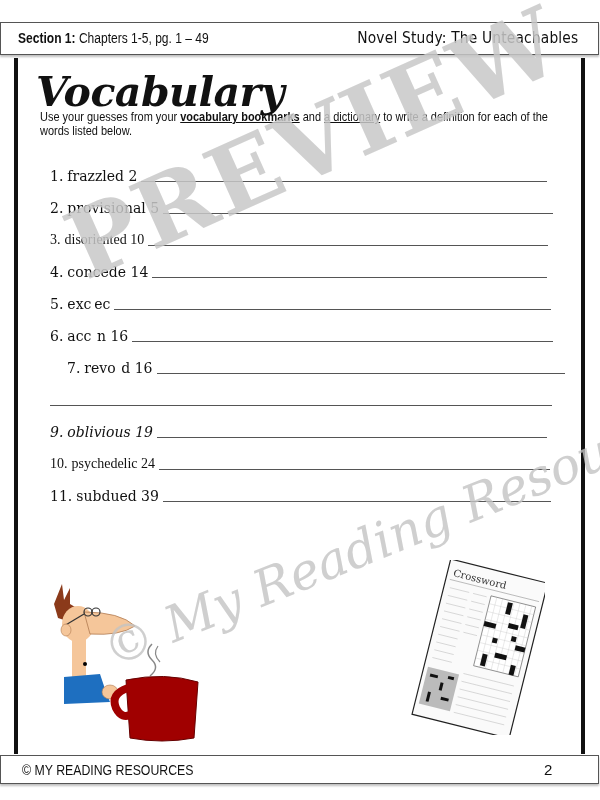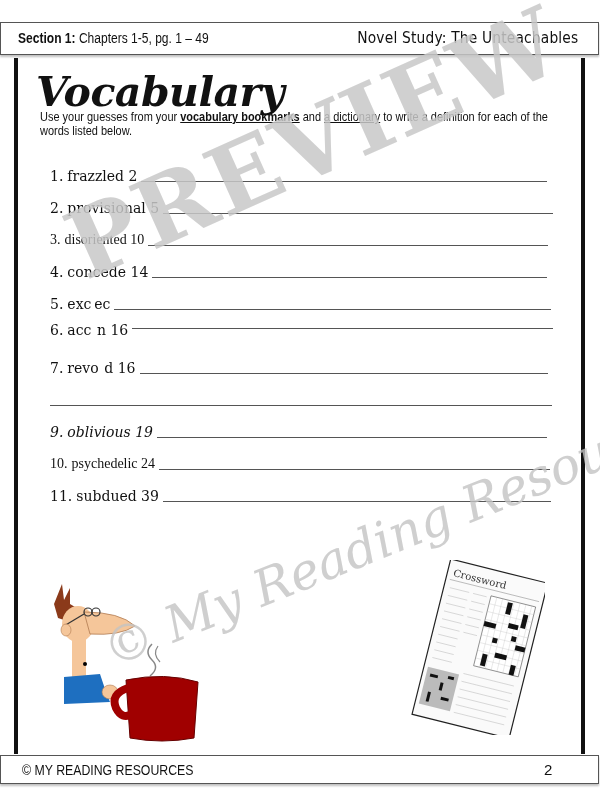--- a/index.html
+++ b/index.html
@@ -113,25 +113,25 @@
       <span class="line"></span>
     </div>
     <div class="vocab-row" style="width: 497px; text-align: right;">
       <span class="label"><span class="num">4.</span><span>concede</span> <span>14</span></span>
       <span class="line"></span>
     </div>
     <div class="vocab-row" style="width: 501px;">
       <span class="label"><span class="num">5.</span><span>exc ec</span> <span></span></span>
       <span class="line"></span>
     </div>
-    <div class="vocab-row" style="width: 503px; align-items: center;">
+    <div class="vocab-row" style="width: 503px;">
       <span class="label"><span class="num">6.</span><span>acc  n</span> <span>16</span></span>
       <span class="line"></span>
     </div>
-    <div class="vocab-row" style="width: 498px;">
+    <div class="vocab-row" style="width: 498px; margin-left: 17px;">
       <span class="label"><span class="num">7.</span><span>revo  d</span> <span>16</span></span>
       <span class="line"></span>
     </div>
     <div class="vocab-row" style="width: 502px;">
       <span class="line"></span>
     </div>
     <div class="vocab-row" style="width: 497px; font-style: italic;">
       <span class="label"><span class="num">9.</span><span>oblivious</span> <span>19</span></span>
       <span class="line"></span>
     </div>

